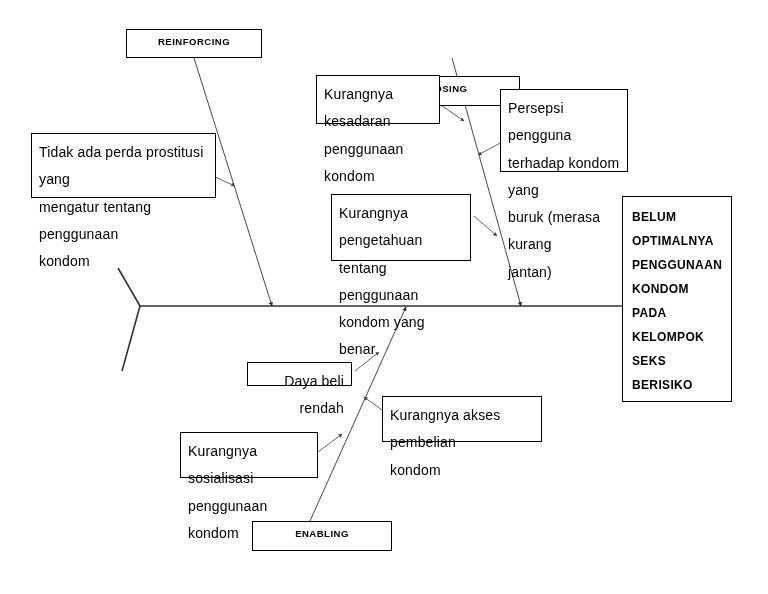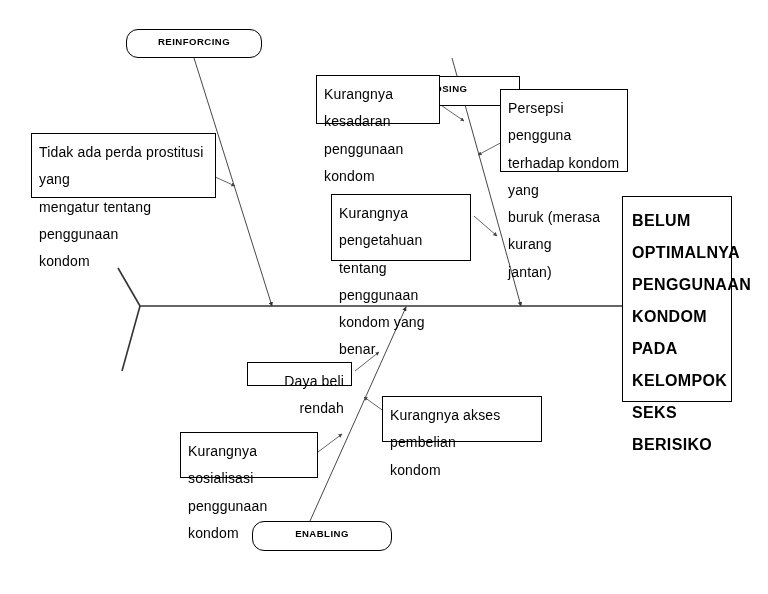--- a/index.html
+++ b/index.html
@@ -43,25 +43,24 @@
   }
   .box.category {
     font-weight: bold;
     font-size: 9.6px;
     letter-spacing: 0.45px;
     line-height: 1.2;
     padding: 6px 8px;
   }
   .box.category.centered {
     text-align: center;
-    border-radius: 12px;
   }
   .box.effect {
     font-weight: bold;
-    font-size: 16px;
+    font-size: 12px;
     letter-spacing: 0.35px;
     line-height: 2.0;
     padding: 8px 9px;
   }
 </style>
 </head>
 <body>
 
 <div id="diagram-root">
 

